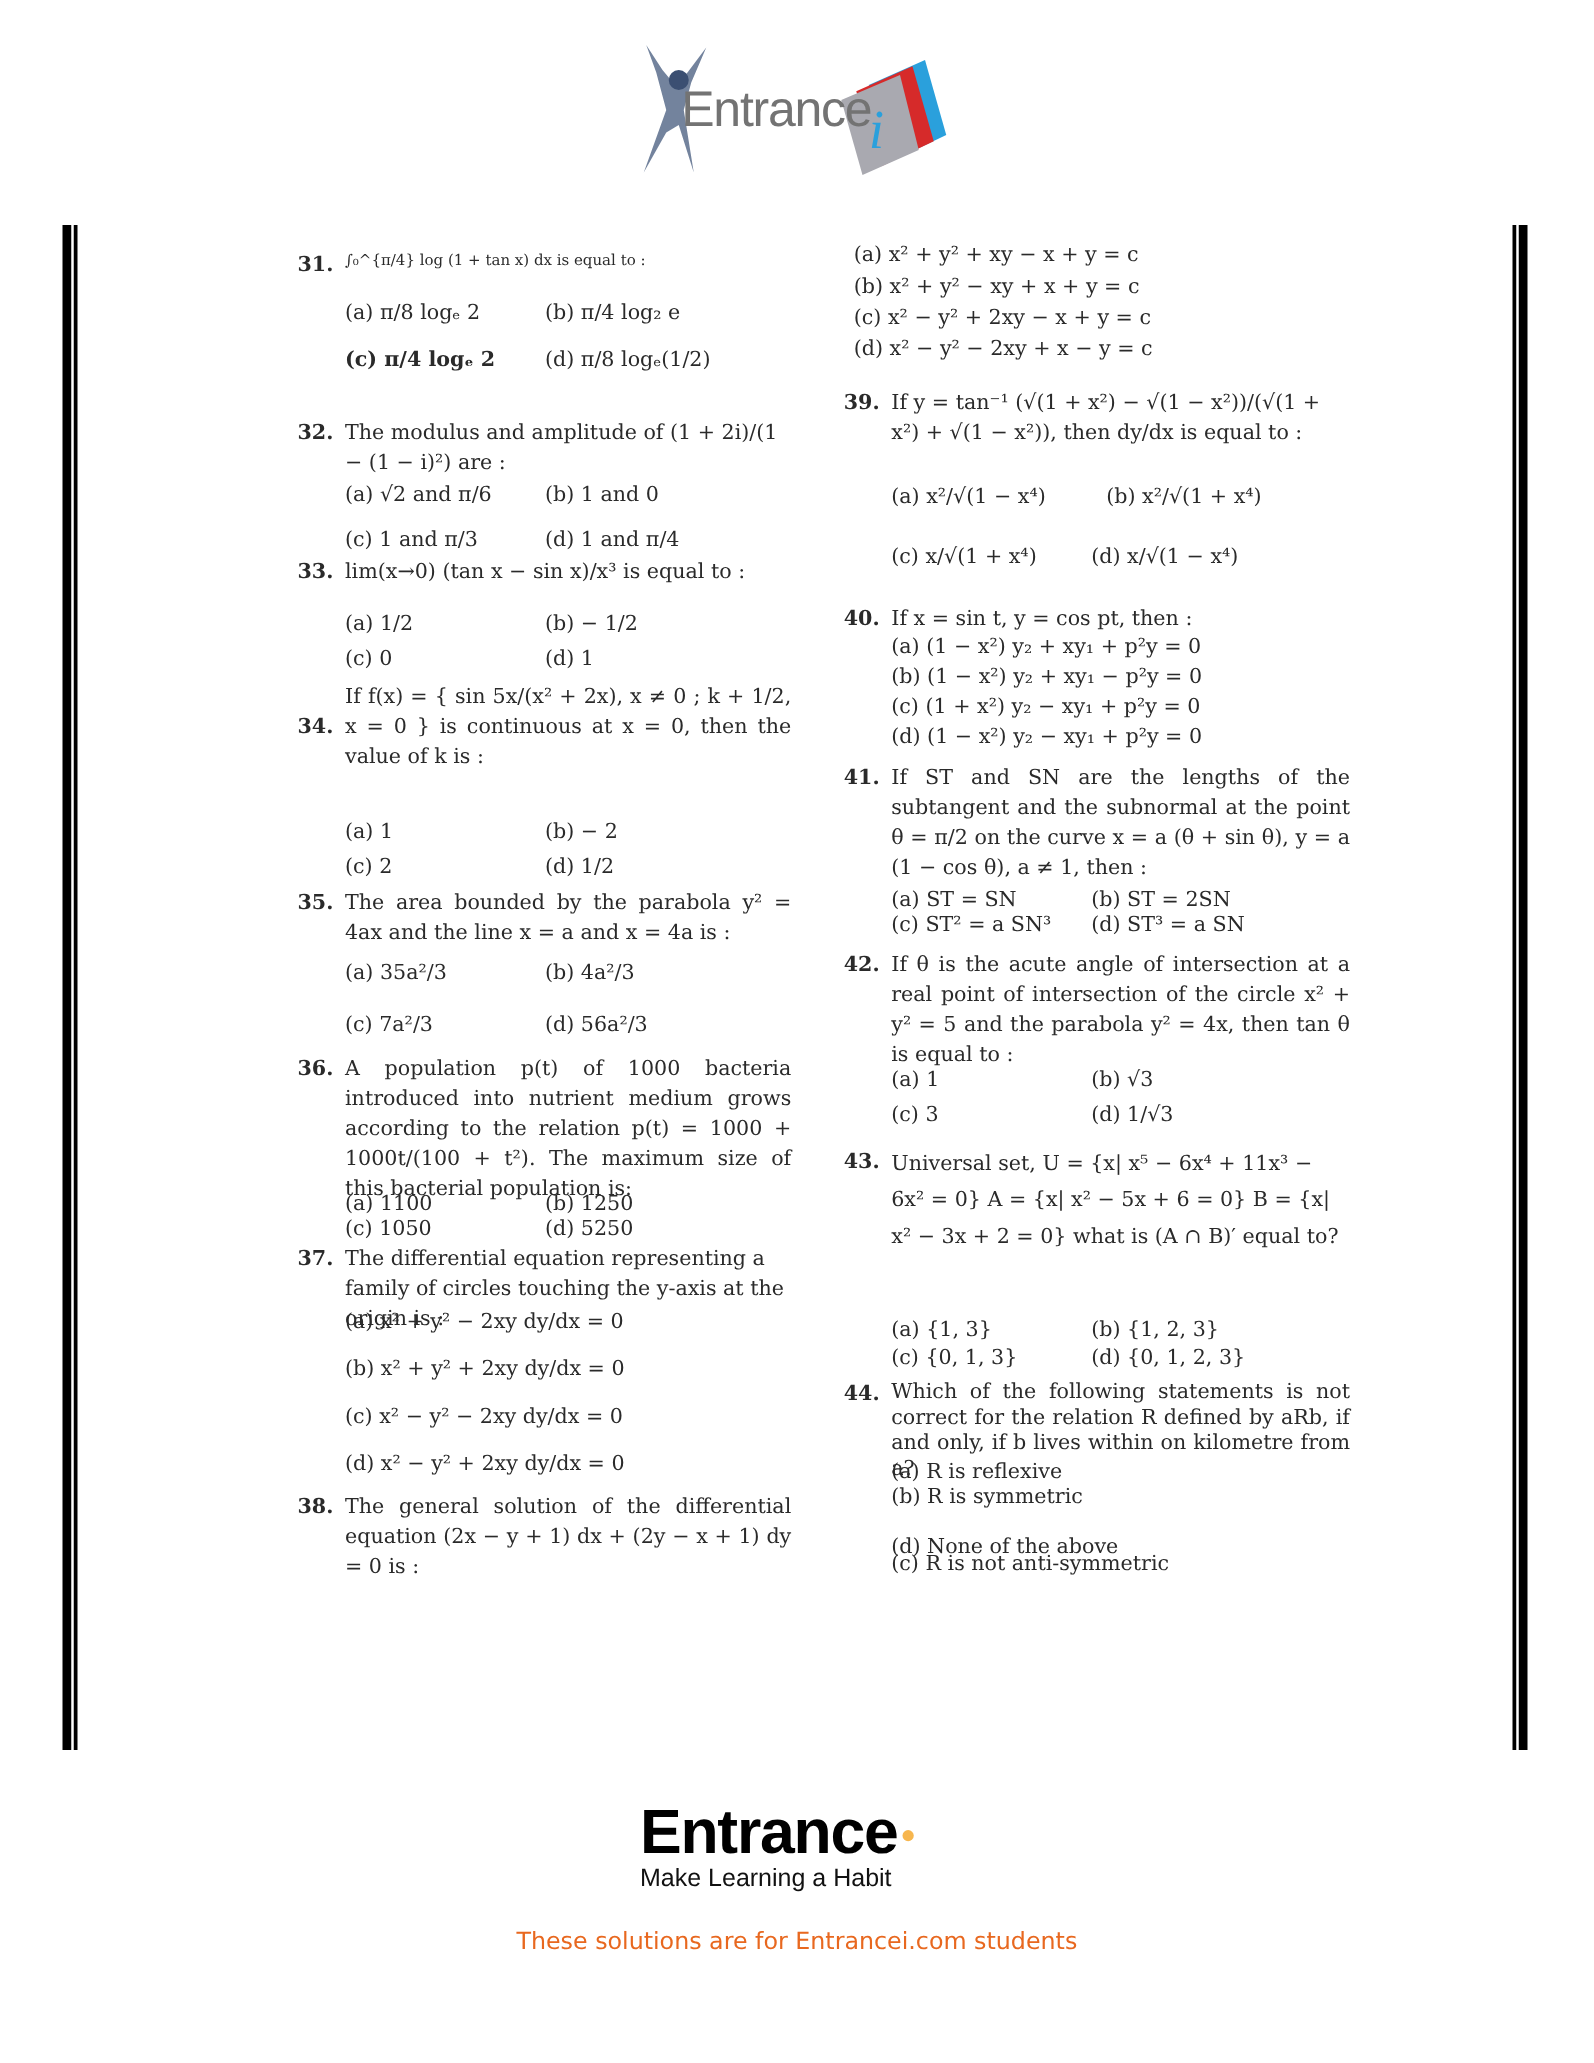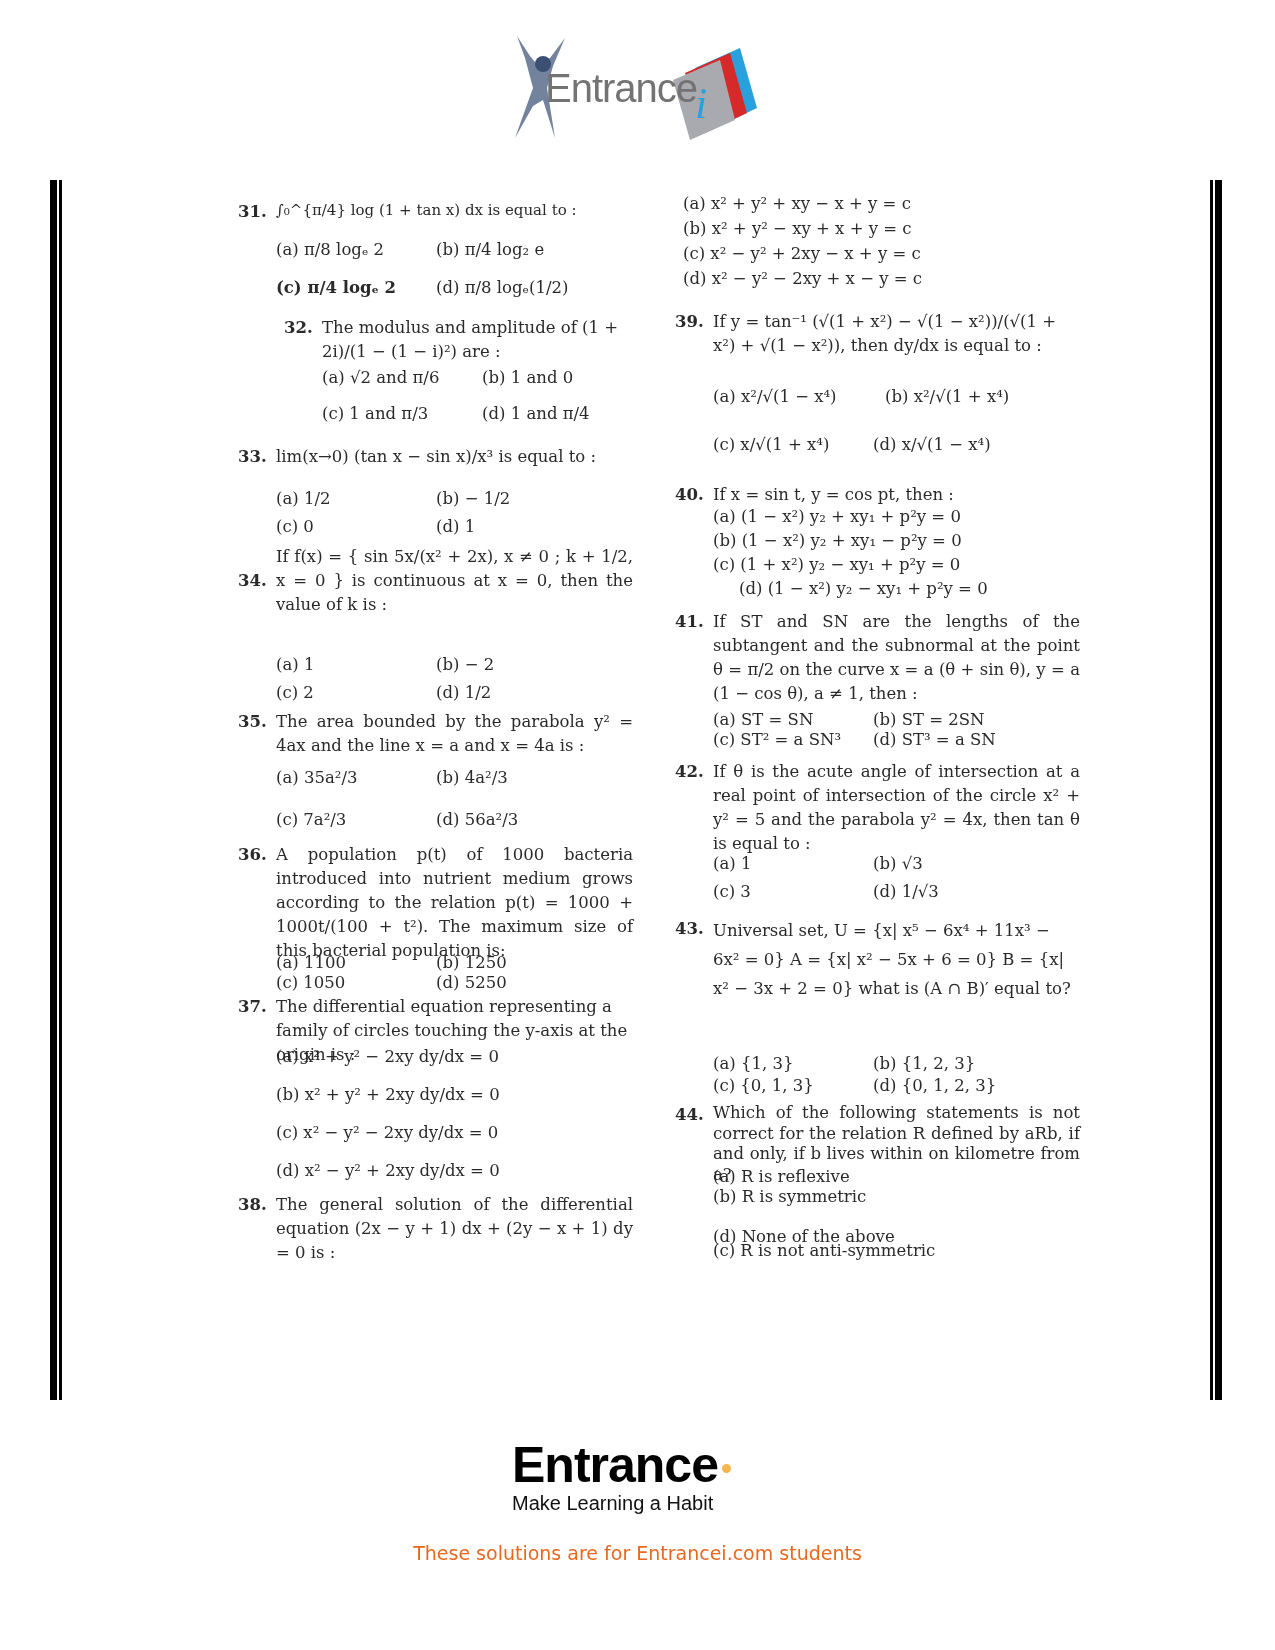--- a/index.html
+++ b/index.html
@@ -44,30 +44,30 @@
 
 <div class="border-l1"></div>
 <div class="border-l2"></div>
 <div class="border-r1"></div>
 <div class="border-r2"></div>
 
 <div class="col left">
 
   <div class="q" style="top:0px;height:110px;">
     <span class="qn">31.</span>
-    <span class="qt" style="font-size:15px;">∫₀^{π/4} log (1 + tan x) dx  is equal to :</span>
+    <span class="qt" style="font-size:12px;">∫₀^{π/4} log (1 + tan x) dx  is equal to :</span>
     <div class="opts" style="top:38px;">
       <span class="opt" style="left:0;top:0;">(a) π/8 logₑ 2</span>
       <span class="opt" style="left:160px;top:0;">(b) π/4 log₂ e</span>
       <span class="opt" style="left:0;top:38px;font-weight:bold;">(c) π/4 logₑ 2</span>
       <span class="opt" style="left:160px;top:38px;">(d) π/8 logₑ(1/2)</span>
     </div>
   </div>
 
-  <div class="q" style="top:116px;height:115px;margin-left:46px;">
+  <div class="q" style="top:134px;height:115px;">
     <span class="qn">32.</span>
     <span class="qt">The modulus and amplitude of (1 + 2i)/(1 − (1 − i)²) are :</span>
     <div class="opts" style="top:50px;">
       <span class="opt" style="left:0;top:0;">(a) √2 and π/6</span>
       <span class="opt" style="left:160px;top:0;">(b) 1 and 0</span>
       <span class="opt" style="left:0;top:36px;">(c) 1 and π/3</span>
       <span class="opt" style="left:160px;top:36px;">(d) 1 and π/4</span>
     </div>
   </div>
 
@@ -154,21 +154,21 @@
     </div>
   </div>
 
   <div class="q" style="top:283px;height:120px;">
     <span class="qn">40.</span>
     <span class="qt">If x = sin t, y = cos pt, then :</span>
     <div class="opts" style="top:22px;">
       <span class="opt" style="left:0;top:0;">(a) (1 − x²) y₂ + xy₁ + p²y = 0</span>
       <span class="opt" style="left:0;top:24px;">(b) (1 − x²) y₂ + xy₁ − p²y = 0</span>
       <span class="opt" style="left:0;top:48px;">(c) (1 + x²) y₂ − xy₁ + p²y = 0</span>
-      <span class="opt" style="left:0;top:72px;margin-left:26px;">(d) (1 − x²) y₂ − xy₁ + p²y = 0</span>
+      <span class="opt" style="left:0;top:72px;">(d) (1 − x²) y₂ − xy₁ + p²y = 0</span>
     </div>
   </div>
 
   <div class="q" style="top:410px;height:145px;">
     <span class="qn">41.</span>
     <span class="qt justify">If ST and SN are the lengths of the subtangent and the subnormal at the point θ = π/2 on the curve x = a (θ + sin θ), y = a (1 − cos θ), a ≠ 1, then :</span>
     <div class="opts" style="top:98px;">
       <span class="opt" style="left:0;top:0;">(a) ST = SN</span>
       <span class="opt" style="left:160px;top:0;">(b) ST = 2SN</span>
       <span class="opt" style="left:0;top:20px;">(c) ST² = a SN³</span>

